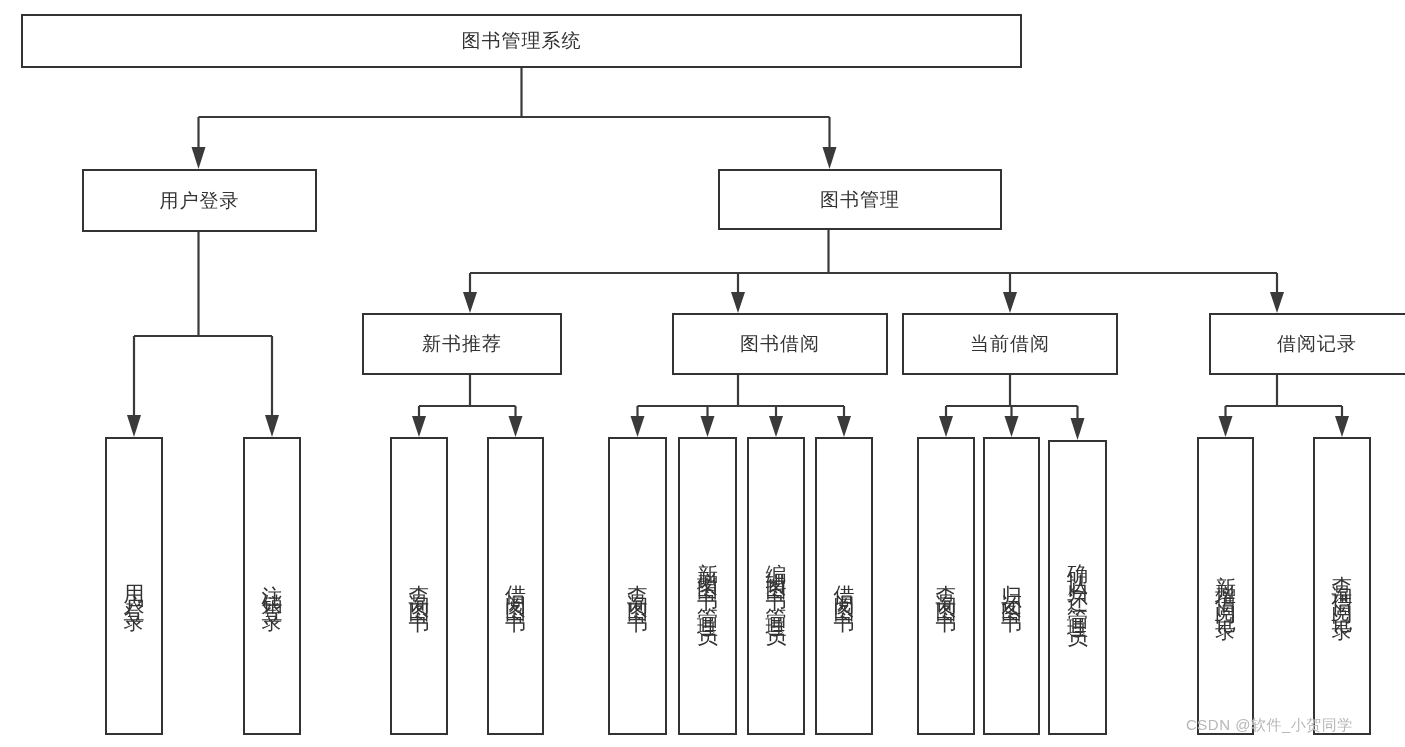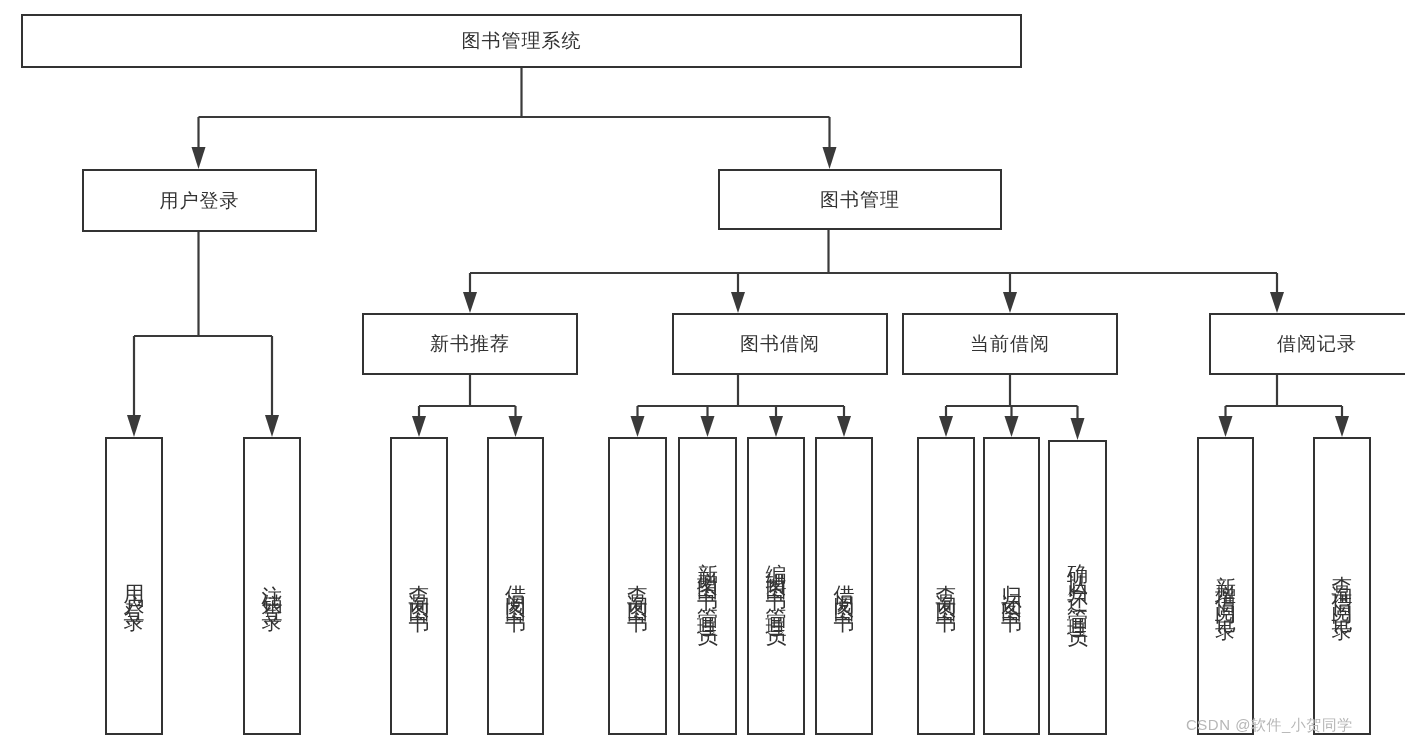--- a/index.html
+++ b/index.html
@@ -15,21 +15,21 @@
   }
   .h-node{font-size:19px;letter-spacing:1px;}
   .v-node>span{
     writing-mode:vertical-rl;text-orientation:mixed;
     font-size:21px;line-height:1.05;letter-spacing:9px;
   }
   
   .n-root{left:21px;top:14px;width:1001px;height:54px;}
   .n-login{left:82px;top:169px;width:235px;height:63px;}
   .n-mgmt{left:710px;top:169px;width:284px;height:61px;margin-left:8px;}
-  .n-recommend{left:362px;top:313px;width:216px;height:62px;}
+  .n-recommend{left:362px;top:313px;width:200px;height:62px;}
   .n-borrow{left:630px;top:313px;width:216px;height:62px;margin-left:42px;}
   .n-current{left:902px;top:313px;width:216px;height:62px;}
   .n-records{left:1169px;top:313px;width:216px;height:62px;margin-left:40px;}
   .leaf{top:437px;height:298px;}
   .l-a1{left:105px;width:58px;}  .l-a2{left:243px;width:58px;}
   .l-b1{left:390px;width:58px;}  .l-b2{left:487px;width:57px;}
   .l-c1{left:608px;width:59px;}  .l-c2{left:678px;width:59px;}
   .l-c3{left:747px;width:58px;}  .l-c4{left:815px;width:58px;}
   .l-d1{left:917px;width:58px;}  .l-d2{left:983px;width:57px;}
   .l-d3{left:1048px;top:440px;height:295px;width:59px;}

